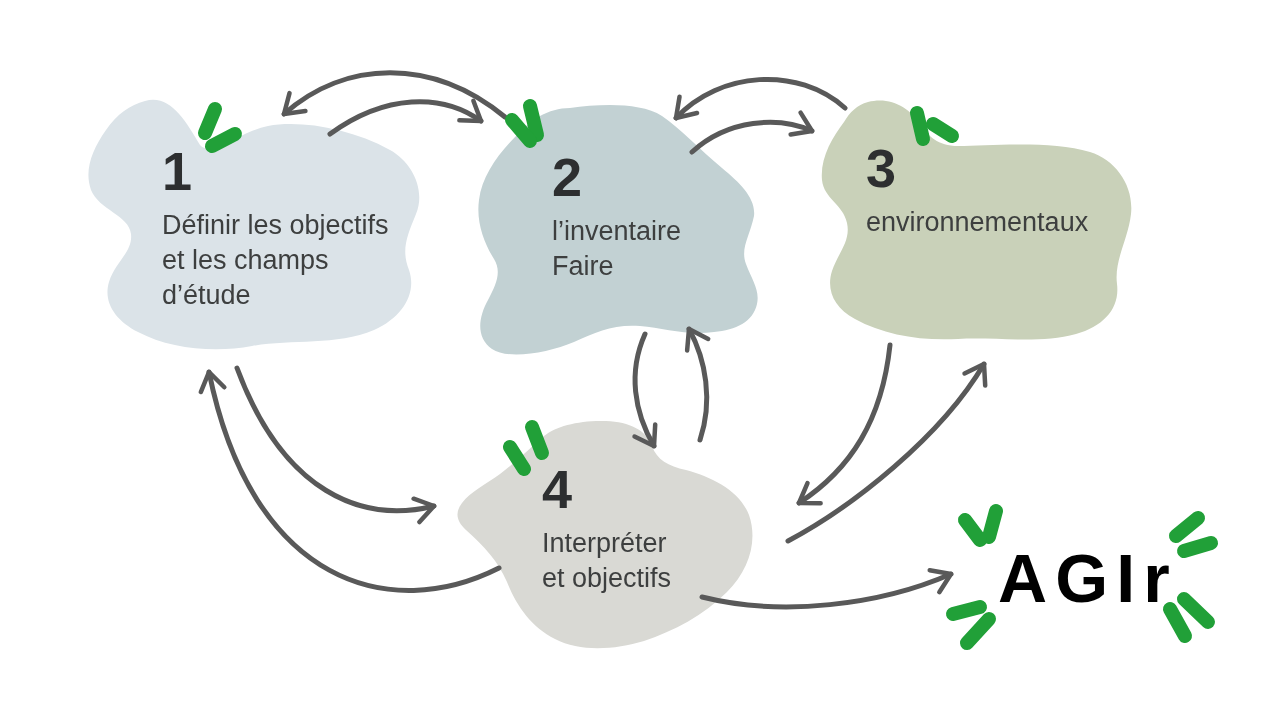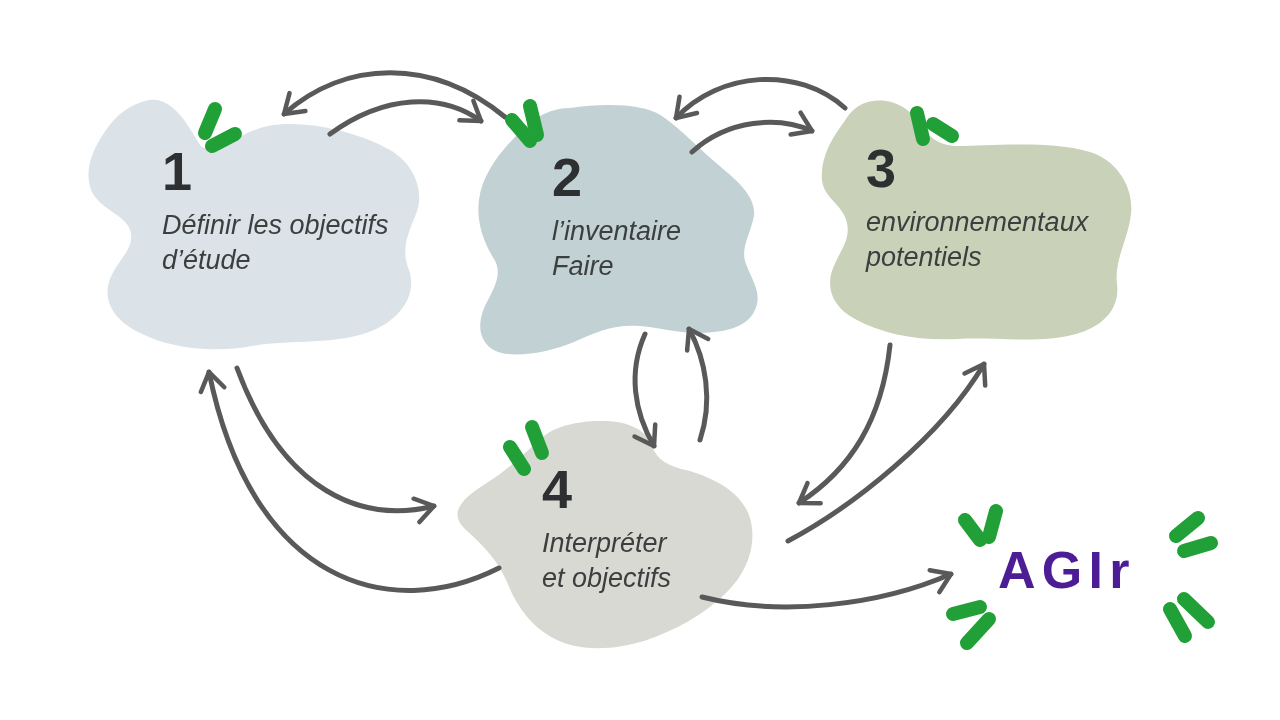--- a/index.html
+++ b/index.html
@@ -20,35 +20,34 @@
     color: #2d2f30;
     line-height: 1;
     margin-bottom: 10px;
     letter-spacing: 1px;
   }
   .step .line {
     font-size: 27px;
     line-height: 35px;
     white-space: nowrap;
     font-weight: 400;
-    font-style: italic;
   }
   .step-1 { left: 162px; top: 144px; }
   .step-2 { left: 552px; top: 150px; }
   .step-3 { left: 866px; top: 141px; }
   .step-4 { left: 542px; top: 462px; }
 
   .agir {
     position: absolute;
     left: 998px;
     top: 544px;
-    font-size: 52px;
+    font-size: 68px;
     font-weight: 800;
     letter-spacing: 0.12em;
-    color: #4c1d95;
+    color: #000000;
     line-height: 1;
     white-space: nowrap;
   }
 
   .arrow { fill: none; stroke-width: 5; stroke-linecap: round; }
   .sparkle { stroke-width: 14; stroke-linecap: round; }
   .blob { stroke: none; }
 </style>
 </head>
 <body>
@@ -129,33 +128,33 @@
     </g>
     <g>
       <line class="sparkle" x1="1170" y1="609" x2="1185" y2="636" stroke="#21a038"></line>
       <line class="sparkle" x1="1184" y1="599" x2="1208" y2="622" stroke="#21a038"></line>
     </g>
   </svg>
 
   <div class="step step-1">
     <div class="num">1</div>
     <div class="line">Définir les objectifs</div>
+    <div class="line">et les champs</div>
     <div class="line">d’étude</div>
   </div>
 
   <div class="step step-2">
     <div class="num">2</div>
     <div class="line">l’inventaire</div>
     <div class="line">Faire</div>
   </div>
 
   <div class="step step-3">
     <div class="num">3</div>
     <div class="line">environnementaux</div>
-    <div class="line">potentiels</div>
   </div>
 
   <div class="step step-4">
     <div class="num">4</div>
     <div class="line">Interpréter</div>
     <div class="line">et objectifs</div>
   </div>
 
   <div class="agir">AGIr</div>
 

